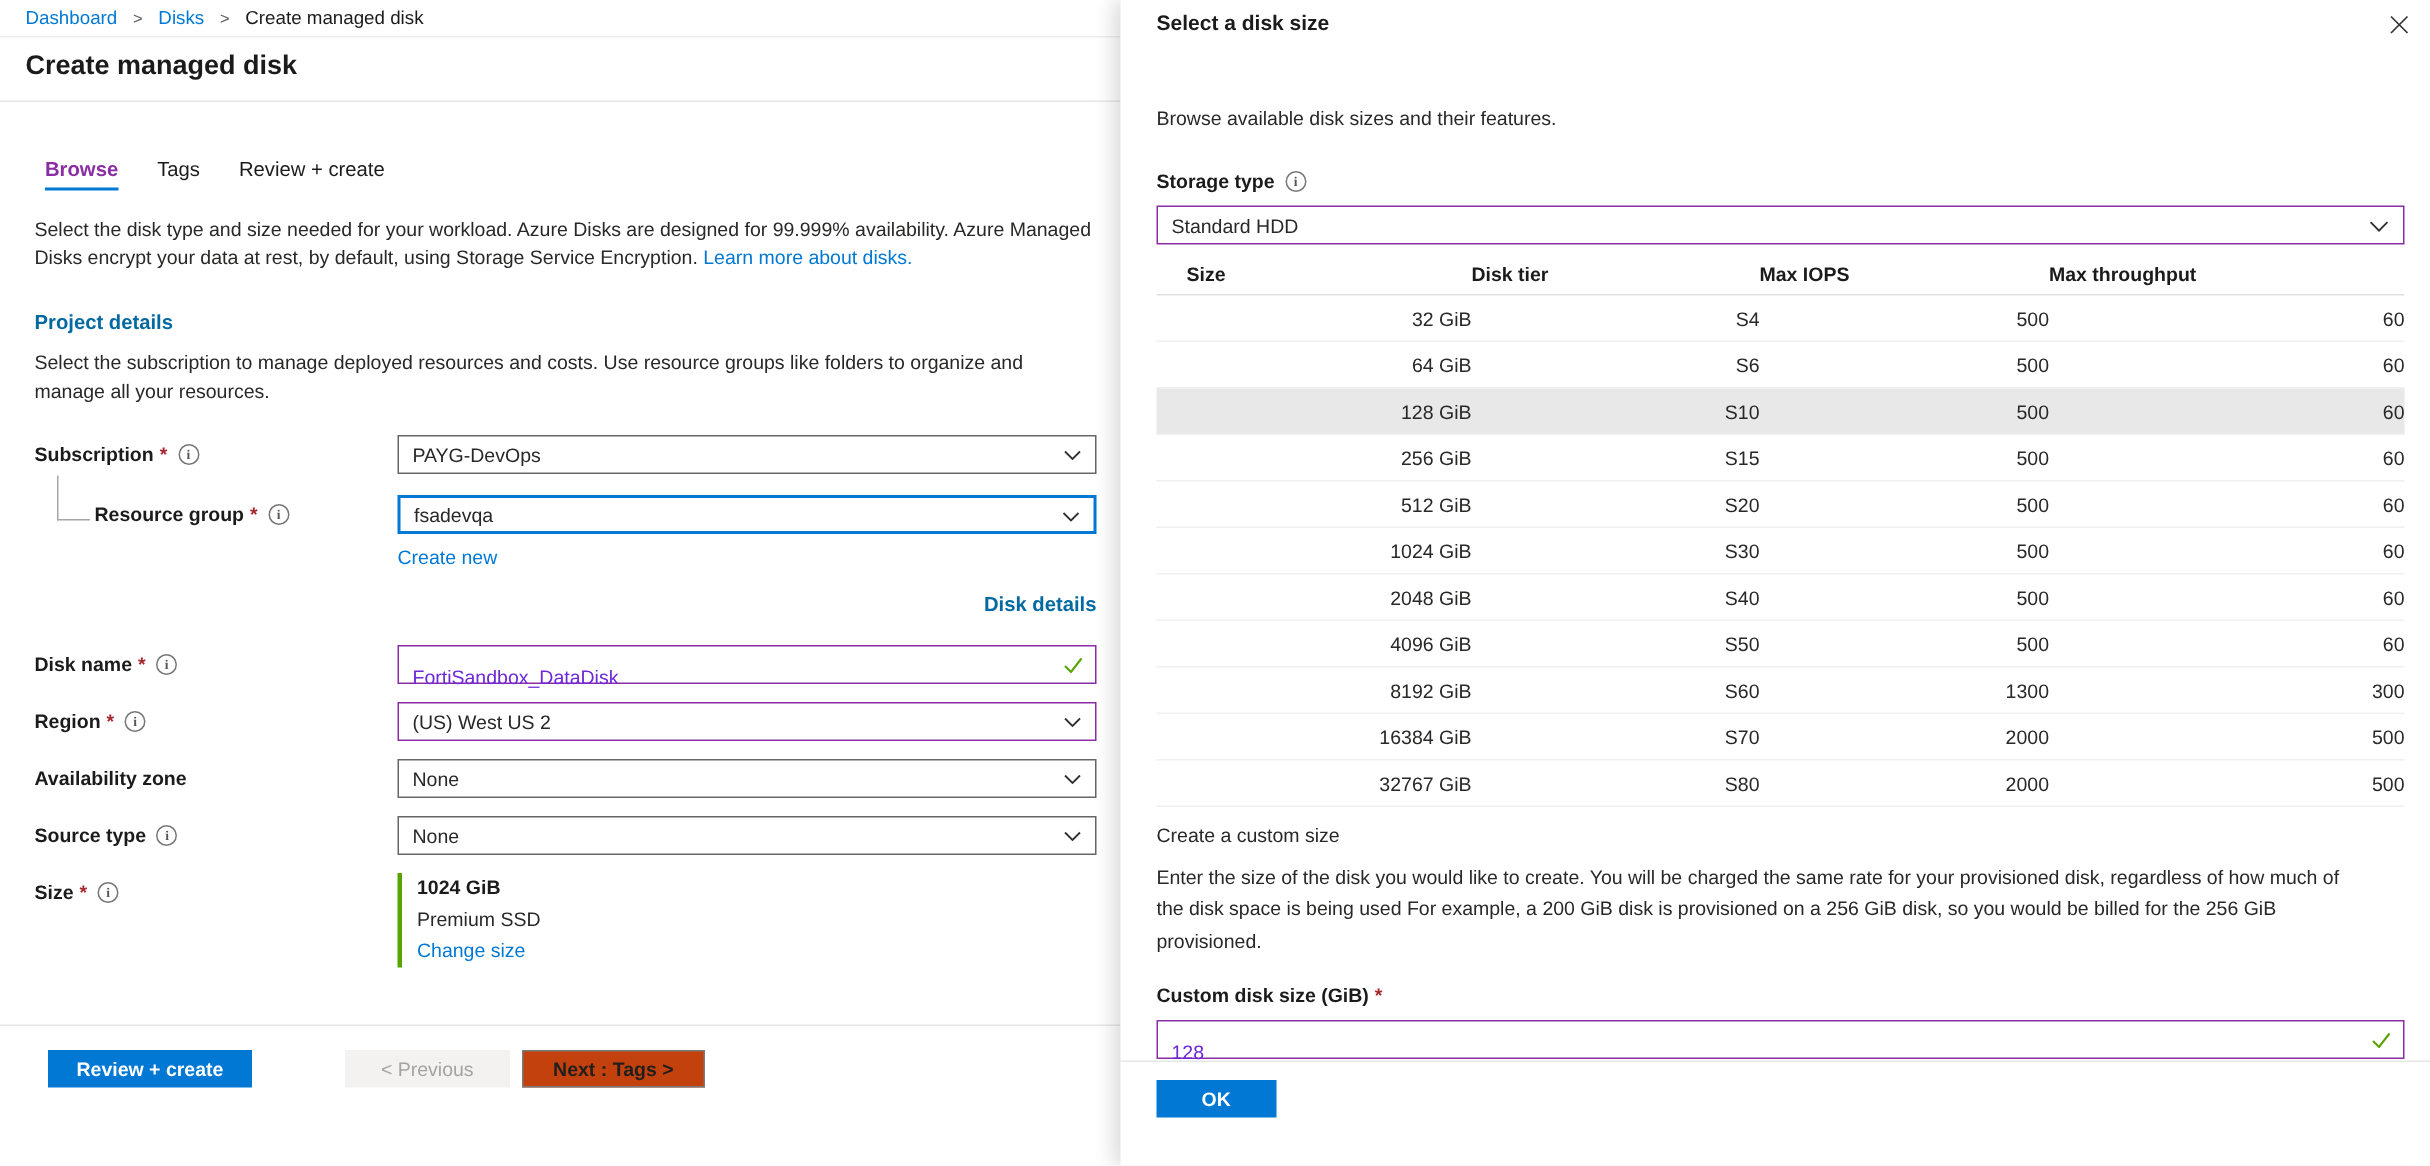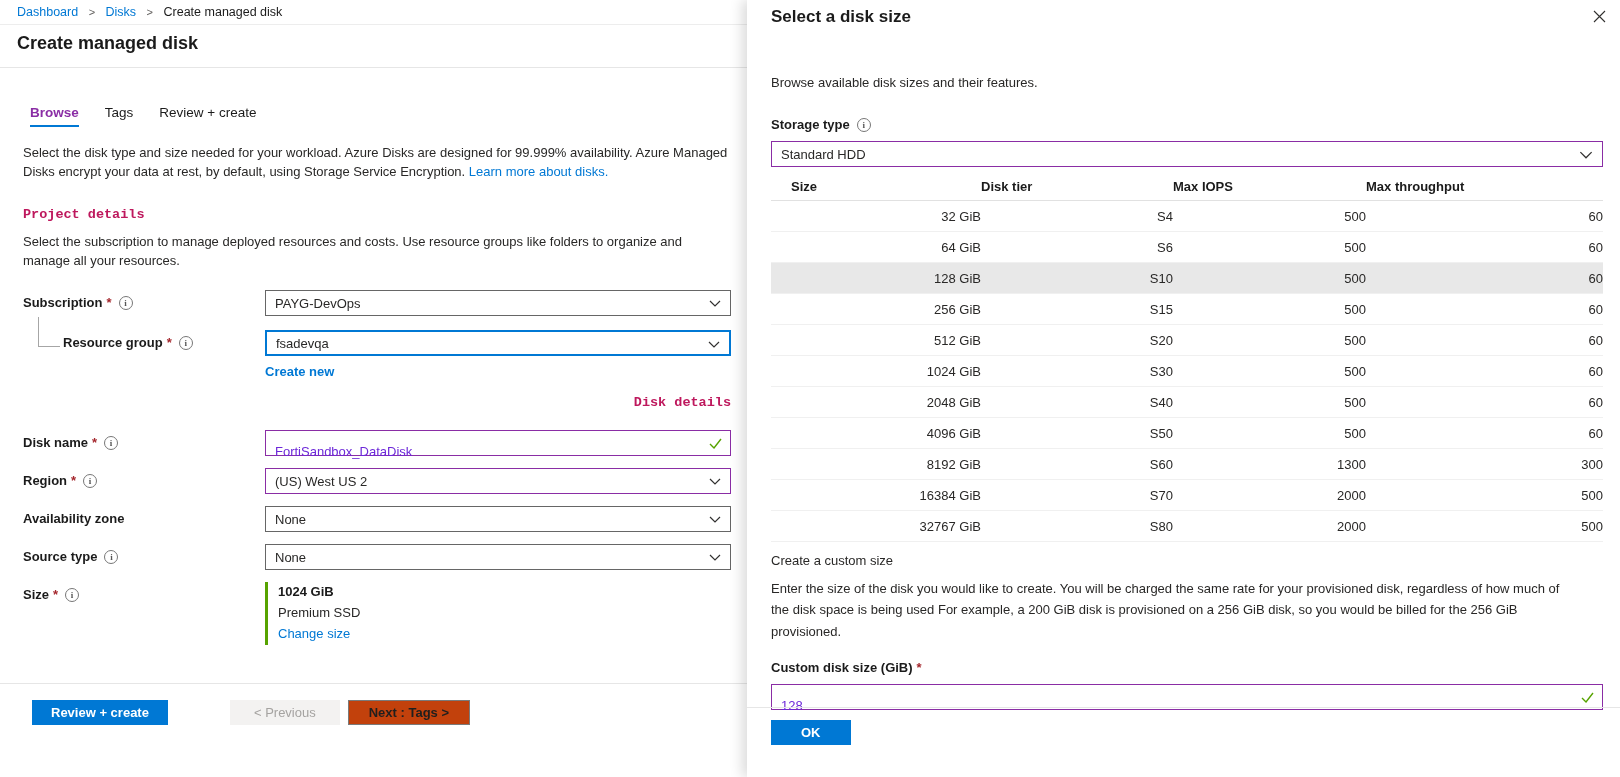--- a/index.html
+++ b/index.html
@@ -17,59 +17,59 @@
 
   .content { padding:0 16px 0 23px; }
 
   .tabs { display:flex; gap:26px; margin:37px 0 0 7px; font-size:13.5px; }
   .tab { padding-bottom:5px; cursor:pointer; color:#1b1b1b; }
   .tab.active { color:#8a2da5; font-weight:600; border-bottom:2px solid #0078d4; }
 
   .intro { margin-top:17px; line-height:1.45; max-width:712px; }
   a.link { color:#0078d4; text-decoration:none; cursor:pointer; }
 
-  h3.sect { font-size:13.5px; font-weight:700; color:#be185d; margin-top:25px;font-family:Liberation Mono, monospace; }
+  h3.sect { font-size:13.5px; font-weight:700; color:#0369a1; margin-top:25px; }
   .sect-desc { margin-top:11px; line-height:1.45; max-width:712px; }
 
   .form-area { margin-top:20px; }
   .form-row { display:flex; align-items:flex-start; margin-bottom:12px; }
   .flabel { width:242px; padding-top:5px; font-weight:600; color:#1b1b1b; display:flex; align-items:center; }
   .flabel.indent { padding-left:40px; }
   .req { color:#a4262c; margin-left:4px; }
   .info-icon { display:inline-flex; align-items:center; justify-content:center; width:14px; height:14px;
     border:1px solid #777; border-radius:50%; margin-left:7px; font-size:9px; color:#555; flex:0 0 auto; }
   .info-icon::after { content:"i"; font-family:"Liberation Serif", serif; }
   .fcontrol { width:466px; }
 
   .dropdown, .textfield { position:relative; height:26px; border:1px solid #666; background:#fff;
     display:flex; align-items:center; padding:0 28px 0 9px; cursor:pointer; }
   .dropdown.focus-blue { border:2px solid #0078d4; }
   .dropdown.purple, .textfield.purple { border:1.5px solid #8a2da5; }
   .chevron { position:absolute; right:9px; top:9px; }
   .textfield input { border:none; outline:none; width:100%; font:inherit; color:#6d28d9; background:transparent;margin-top:16px; }
   .check-icon { position:absolute; right:8px; top:7px; }
-  .create-new { display:inline-block; margin:8px 0 0 242px; font-weight:700; }
+  .create-new { display:inline-block; margin:8px 0 0 242px; font-weight:400; }
 
   .size-block { border-left:3px solid #57a300; padding:2px 0 4px 10px; }
   .size-val { font-weight:700; color:#1b1b1b; }
   .size-tier { margin-top:6px; }
   .size-change { display:inline-block; margin-top:6px; }
 
   .left-footer { position:absolute; left:0; bottom:0; width:747px; height:94px; border-top:1px solid #e6e6e6; background:#fff; }
   .left-footer .btns { display:flex; align-items:center; margin:16px 0 0 32px; }
   button { font-family:inherit; font-size:13px; height:25px; cursor:pointer; }
   .btn-primary { background:#0078d4; color:#fff; border:none; font-weight:600; padding:0 19px; }
   .btn-disabled { background:#f3f2f1; color:#a5a3a1; border:none; padding:0 24px; margin-left:62px; cursor:default; }
   .btn-outline { background:#c2410c; border:1px solid #7a7a7a; color:#201f1e; font-weight:600; padding:0 20px; margin-left:8px; }
 
   
   .panel { position:absolute; left:747px; top:0; width:873px; height:777px; background:#fff;
     box-shadow:-5px 0 12px rgba(0,0,0,.14); }
   .panel-inner { padding:0 17px 0 24px; }
-  .panel-title { font-size:17px; font-weight:700; color:#1b1b1b; padding-top:7px; }
+  .panel-title { font-size:14px; font-weight:700; color:#1b1b1b; padding-top:7px; }
   .close-icon { position:absolute; top:9px; right:13px; width:15px; height:15px; cursor:pointer; }
   .panel-desc { margin-top:48px; }
   .panel .flabel { width:auto; padding-top:0; margin-top:27px; }
   .panel .dropdown { margin-top:9px; }
 
   .dtable { margin-top:5px; }
   .trow, .thead { display:grid; grid-template-columns:210px 192px 193px 1fr; align-items:center; }
   .thead { height:29px; font-weight:600; color:#1b1b1b; border-bottom:1px solid #e1e1e1; }
   .trow { height:31px; border-bottom:1px solid #f0f0f0; cursor:pointer;text-align:right; }
   .trow.selected { background:#e8e8e8; }

